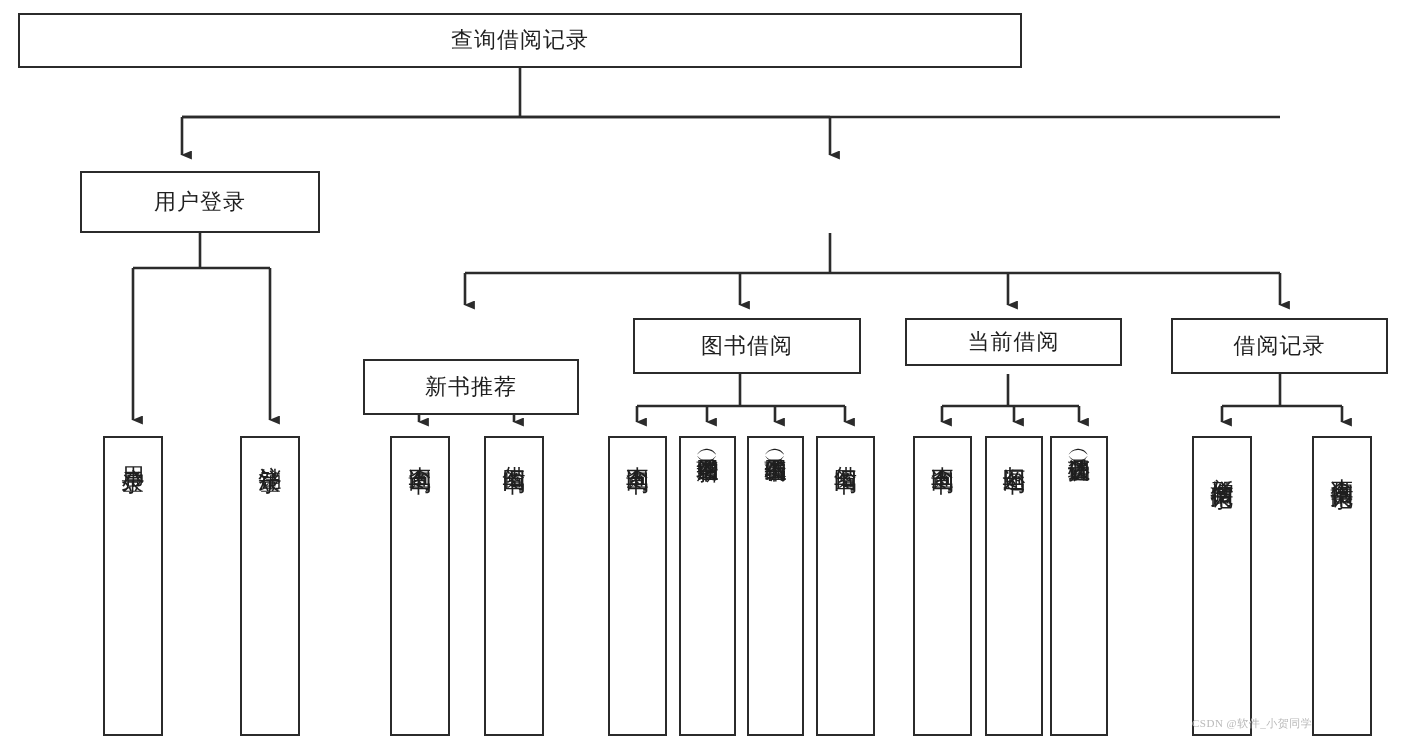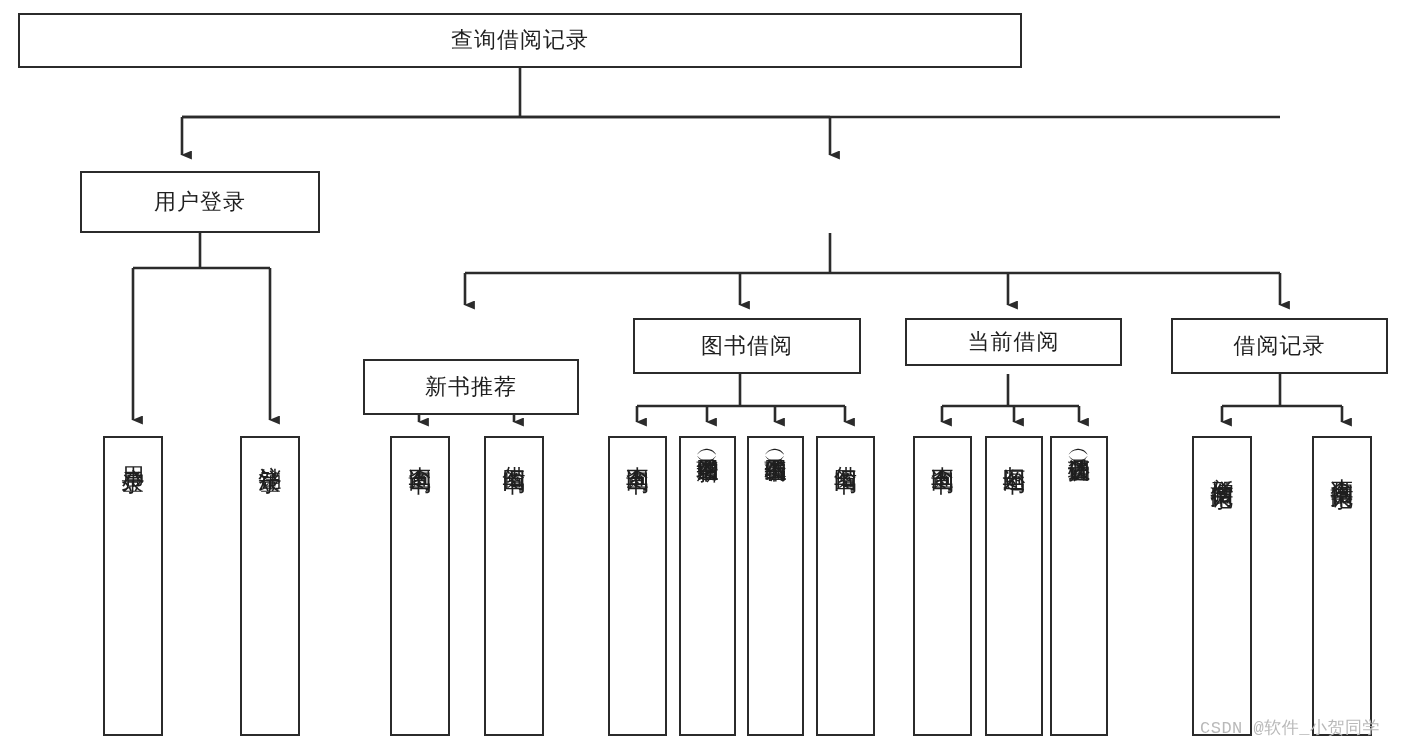--- a/index.html
+++ b/index.html
@@ -52,26 +52,25 @@
     writing-mode: vertical-rl;
     text-orientation: upright;
     font-size: 23px;
     line-height: 1.18;
     letter-spacing: 2px;
     white-space: nowrap;
     height: auto;
   }
   .watermark {
     position: absolute;
-    font-size: 17px;
+    font-size: 11px;
     color: #b9b9b9;
     letter-spacing: 0.5px;
     white-space: nowrap;
-    font-family: Liberation Mono, monospace;
-    margin-left: 8px;
+    font-family: Liberation Serif, serif;
   }
 </style>
 </head>
 <body>
 
 <div id="canvas">
 
   <svg id="edges" viewBox="0 0 1405 747" width="1405" height="747" xmlns="http://www.w3.org/2000/svg">
     <defs>
       <marker id="arrow" viewBox="0 0 10 12" refX="5" refY="11" markerWidth="9" markerHeight="11" orient="auto-start-reverse" markerUnits="userSpaceOnUse">

